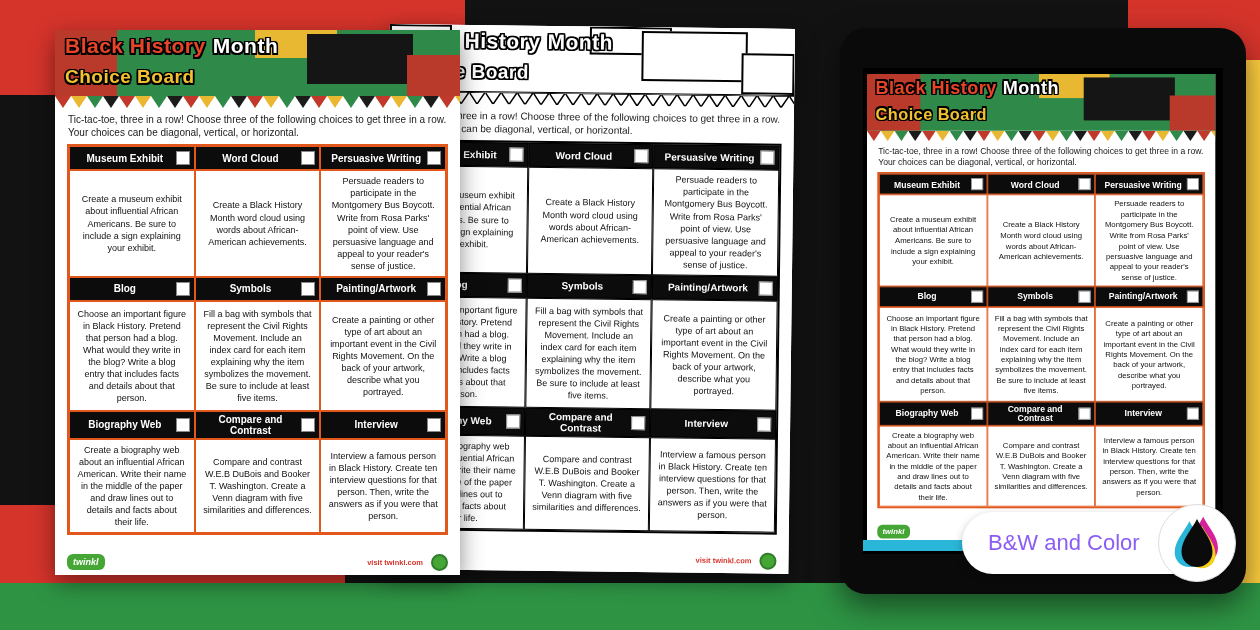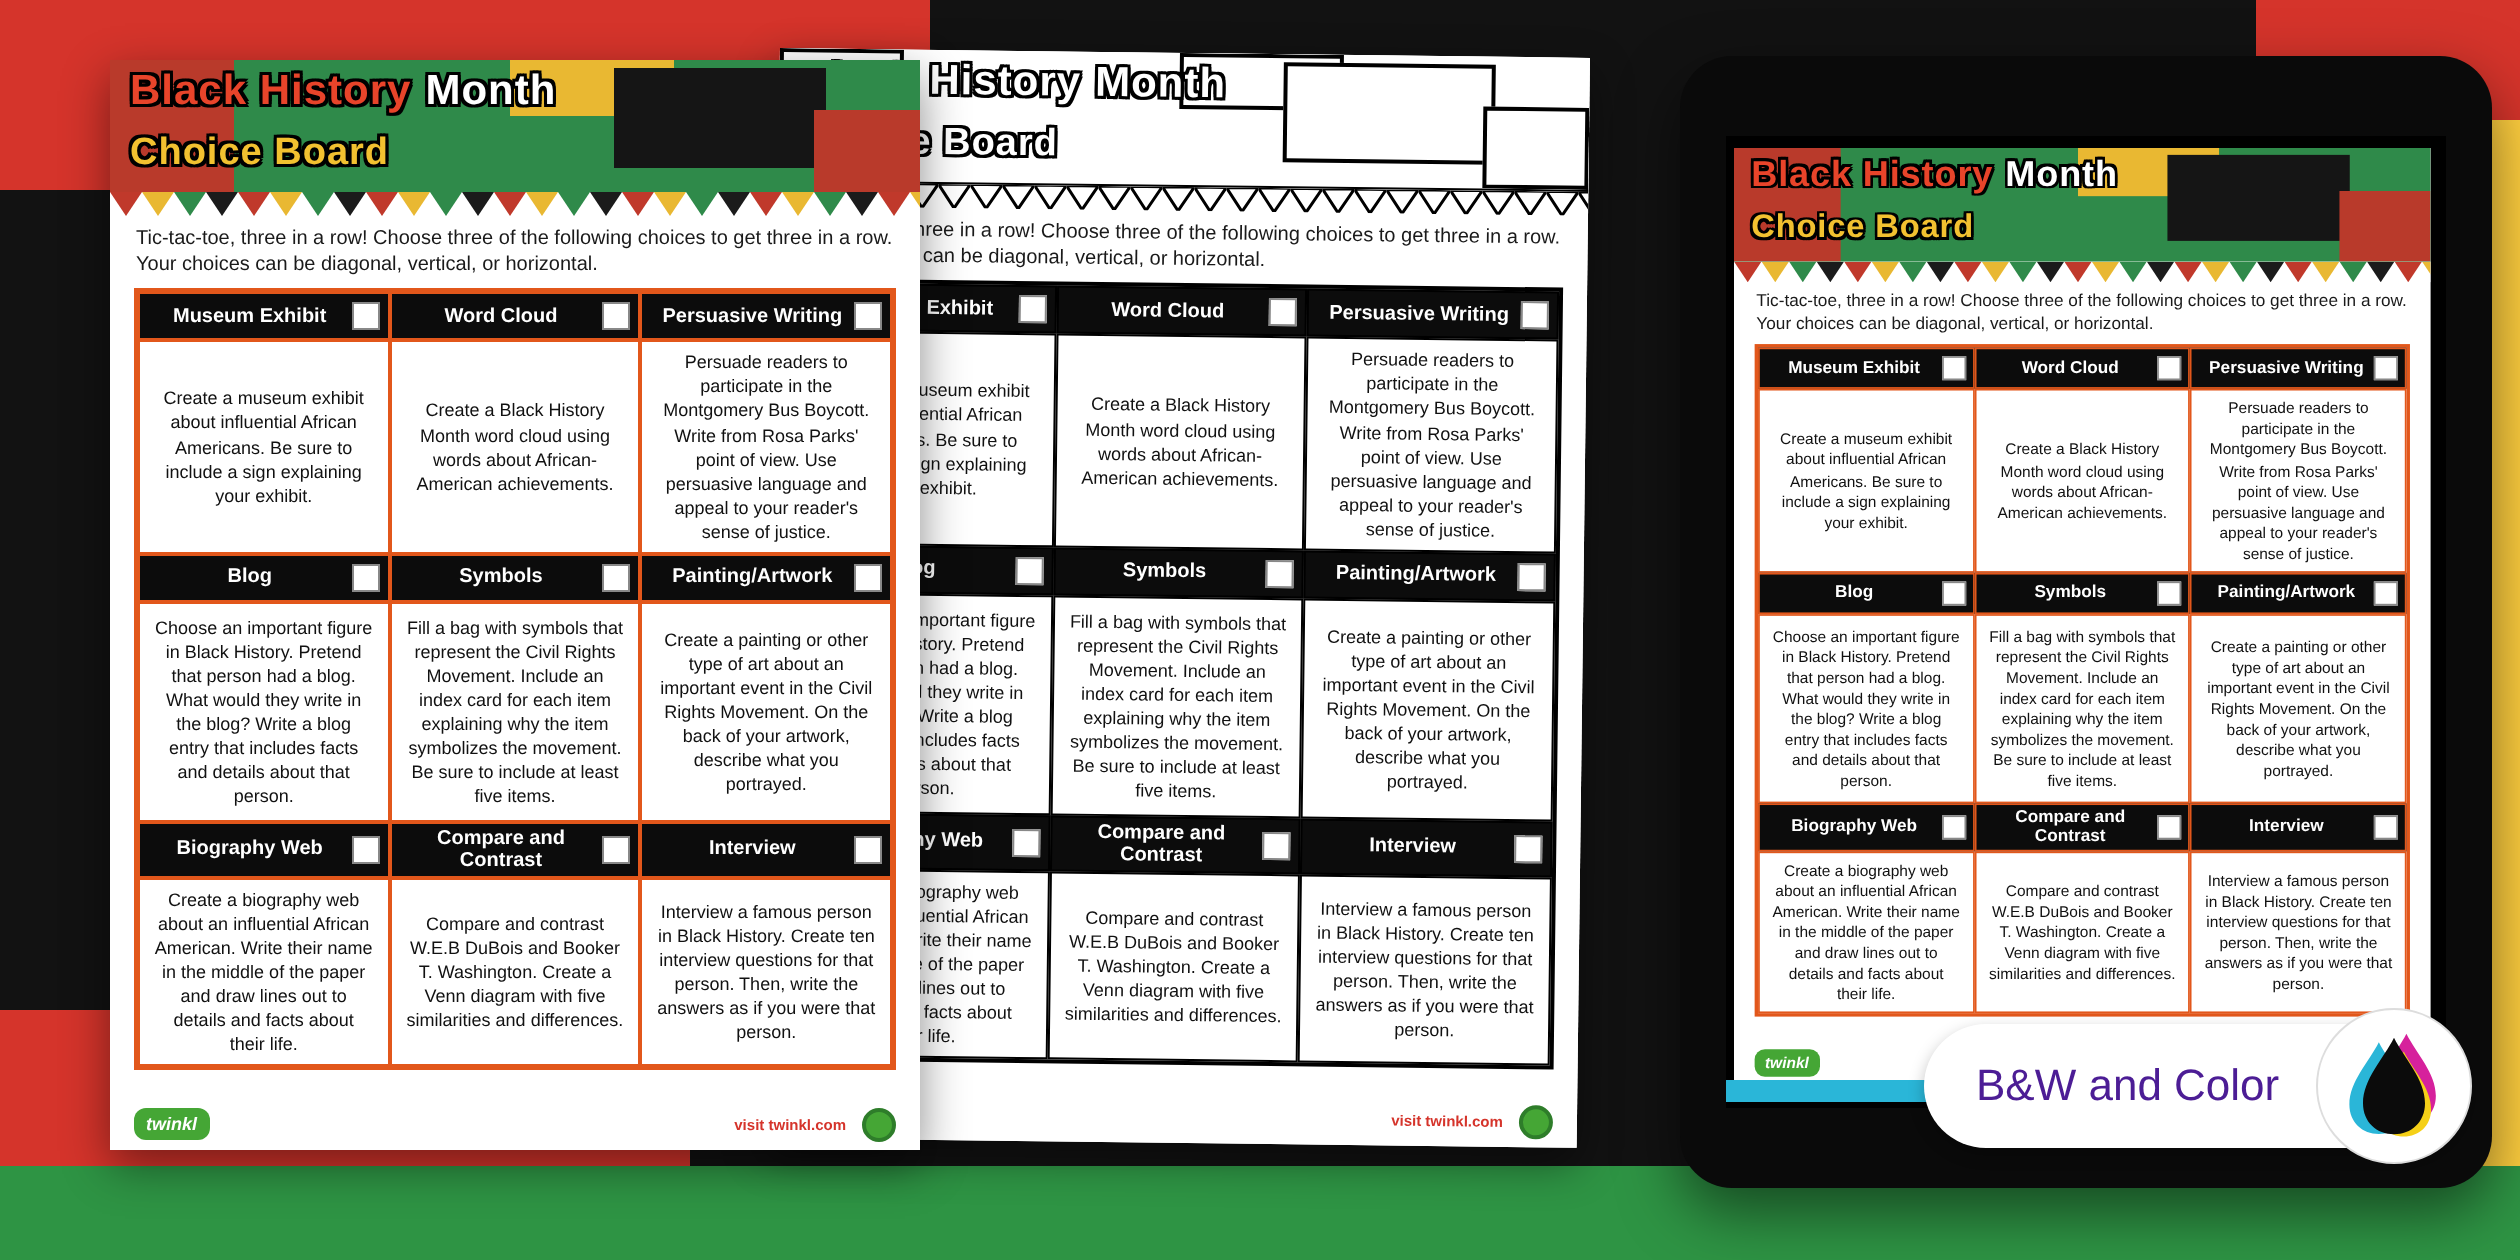--- a/index.html
+++ b/index.html
@@ -60,21 +60,21 @@
   .tablet{position:absolute;left:840px;top:28px;width:406px;height:566px;background:#0a0a0a;
           border-radius:26px;z-index:4;box-shadow:0 12px 30px rgba(0,0,0,.5);}
   .tablet-screen{position:absolute;left:23px;top:40px;right:23px;bottom:40px;background:#000;overflow:hidden;}
   .tablet-screen .board{position:absolute;left:4px;top:6px;transform:scale(.86);transform-origin:top left;}
   .screen-bar{position:absolute;left:0;right:0;bottom:3px;height:11px;background:#2ab6d8;}
 
   
   .badge{position:absolute;left:962px;top:512px;width:268px;height:62px;background:#fff;border-radius:32px;
          z-index:6;display:flex;align-items:center;padding-left:26px;box-sizing:border-box;
          box-shadow:0 3px 8px rgba(0,0,0,.25);}
-  .badge-label{font-size:22px;color:#4c1d95;}
+  .badge-label{font-size:22px;color:#8b5cf6;}
   .badge-logo{position:absolute;right:-6px;top:-8px;width:78px;height:78px;background:#fff;border-radius:50%;
               border:1px solid #ddd;display:flex;align-items:center;justify-content:center;box-sizing:border-box;}
   .badge-logo svg{width:62px;height:62px;}
 </style>
 </head>
 <body>
 
 <div>
   <div class="bg-block bg-red-topleft"></div>
   <div class="bg-block bg-red-topright"></div>

